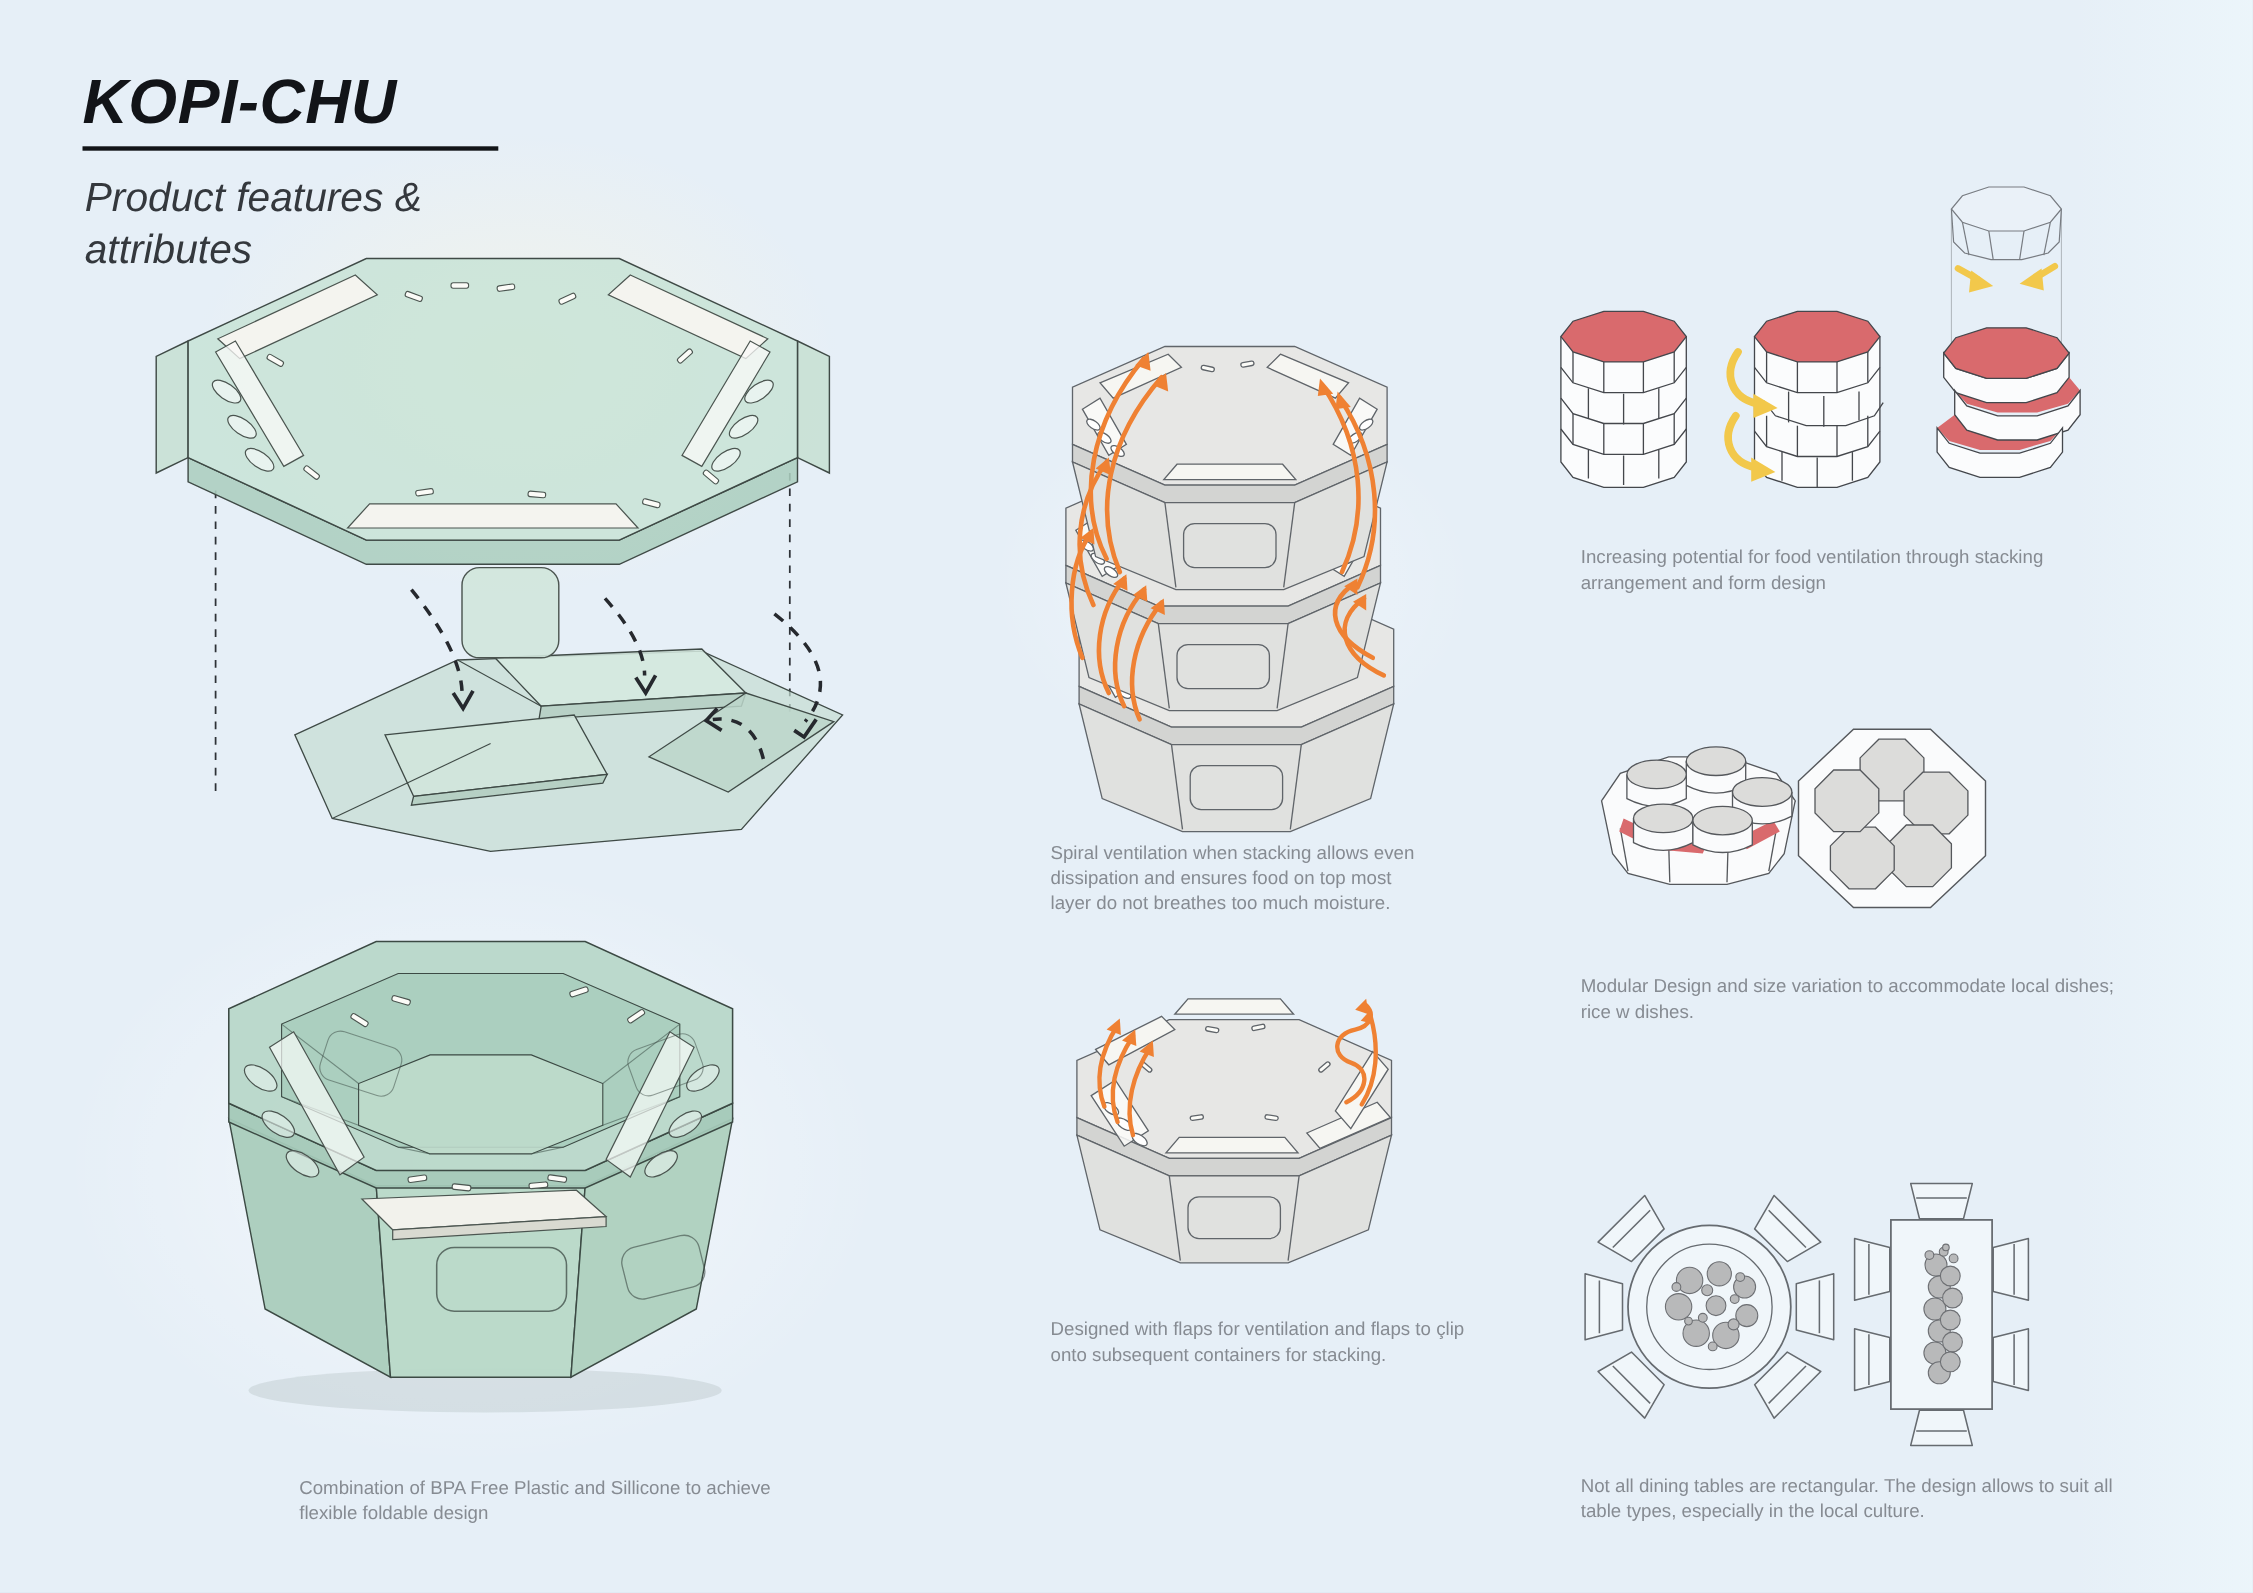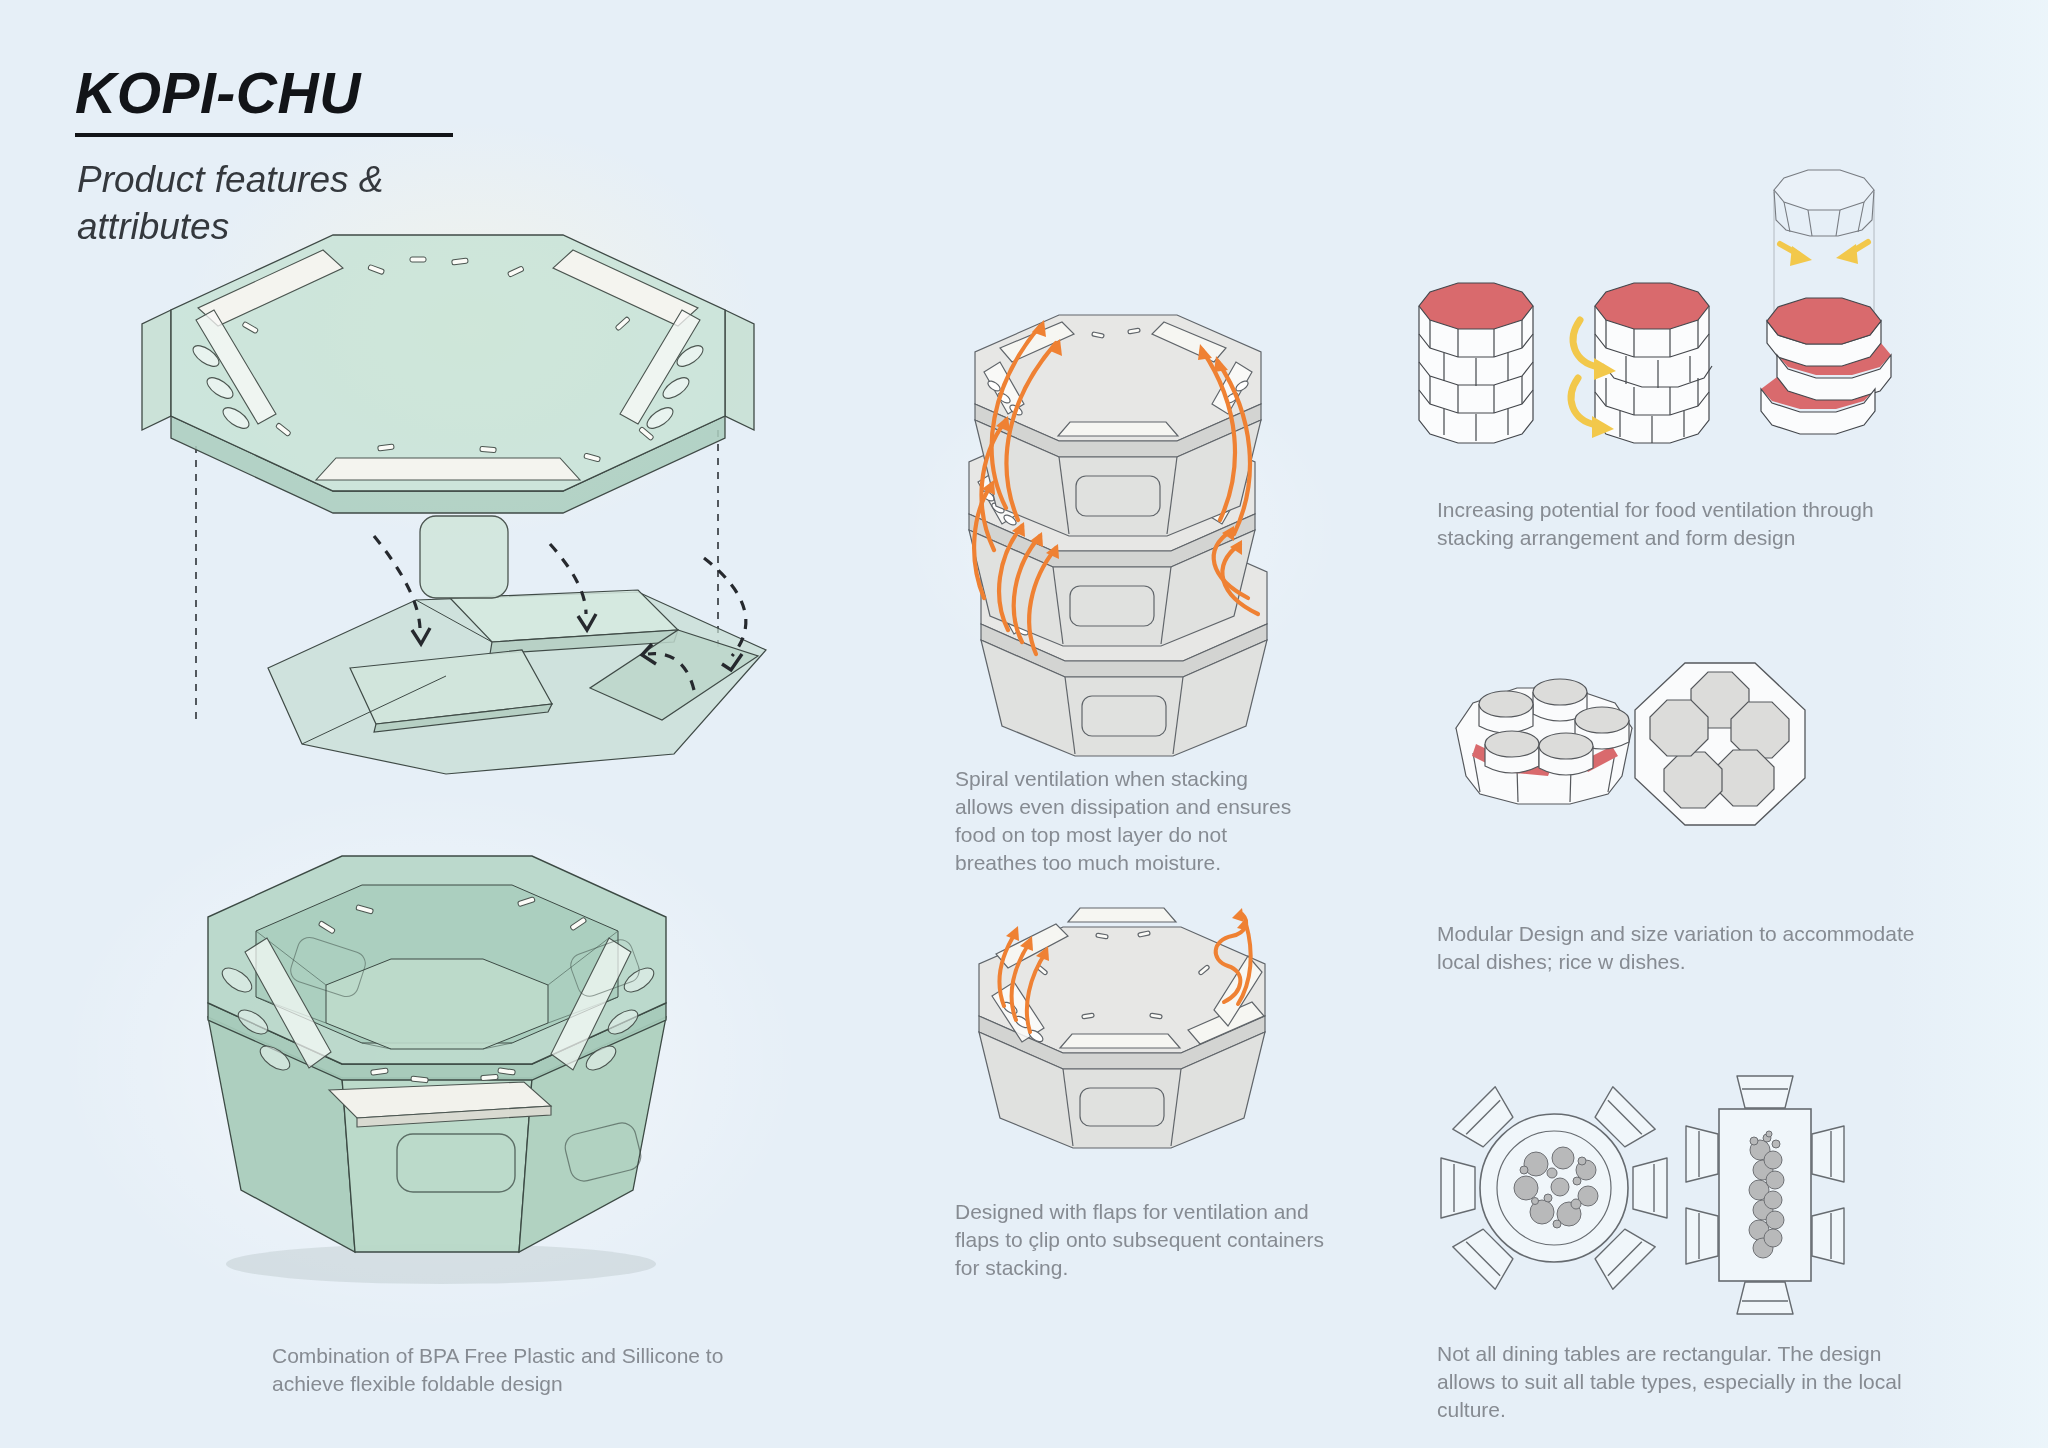--- a/index.html
+++ b/index.html
@@ -10,21 +10,21 @@
       radial-gradient(420px 300px at 470px 330px, rgba(252,247,224,0.55), rgba(252,247,224,0) 70%),
       radial-gradient(520px 380px at 430px 1060px, rgba(255,255,255,0.55), rgba(255,255,255,0) 72%),
       radial-gradient(320px 240px at 1120px 530px, rgba(255,255,255,0.35), rgba(255,255,255,0) 70%),
       linear-gradient(90deg, rgba(255,255,255,0) 92%, rgba(240,250,253,0.55) 100%),
       #e6eff7;
   }
   .hdr{position:absolute;left:75px;top:60px;}
   .hdr h1{margin:0;font-size:57px;font-style:italic;font-weight:bold;letter-spacing:.5px;color:#121418;}
   .hdr .rule{width:378px;height:4px;background:#121418;margin-top:7px;}
   .hdr h2{margin:19px 0 0 2px;font-size:37px;font-style:italic;font-weight:400;line-height:1.28;color:#34383d;width:310px;}
-  .caption{position:absolute;margin:0;font-size:21px;line-height:1.33;color:#868b92;}
+  .caption{position:absolute;margin:0;font-size:17px;line-height:1.33;color:#868b92;}
   .fig{position:absolute;margin:0;padding:0;}
   .fig svg{display:block;}
 </style>
 </head>
 <body>
 
 <div class="board">
 
   <header class="hdr">
     <h1>KOPI-CHU</h1>
@@ -506,17 +506,17 @@
             <circle cx="318" cy="95" r="4"></circle>
             <circle cx="333" cy="88" r="3"></circle>
         </g>
       </g>
     </svg>
   </figure>
 
   <p class="caption" style="left:955px;top:765px;width:350px">Spiral ventilation when stacking allows even dissipation and ensures food on top most layer do not breathes too much moisture.</p>
   <p class="caption" style="left:955px;top:1198px;width:395px">Designed with flaps for ventilation and flaps to çlip onto subsequent containers for stacking.</p>
   <p class="caption" style="left:1437px;top:496px;width:445px">Increasing potential for food ventilation through stacking arrangement and form design</p>
-  <p class="caption" style="left:1437px;top:920px;width:490px">Modular Design and size variation to accommodate local dishes; rice w dishes.</p>
+  <p class="caption" style="left:1437px;top:886px;width:490px">Modular Design and size variation to accommodate local dishes; rice w dishes.</p>
   <p class="caption" style="left:1437px;top:1340px;width:505px">Not all dining tables are rectangular. The design allows to suit all table types, especially in the local culture.</p>
   <p class="caption" style="left:272px;top:1342px;width:470px">Combination of BPA Free Plastic and Sillicone to achieve flexible foldable design</p>
 
 </div>
 
 </body></html>

